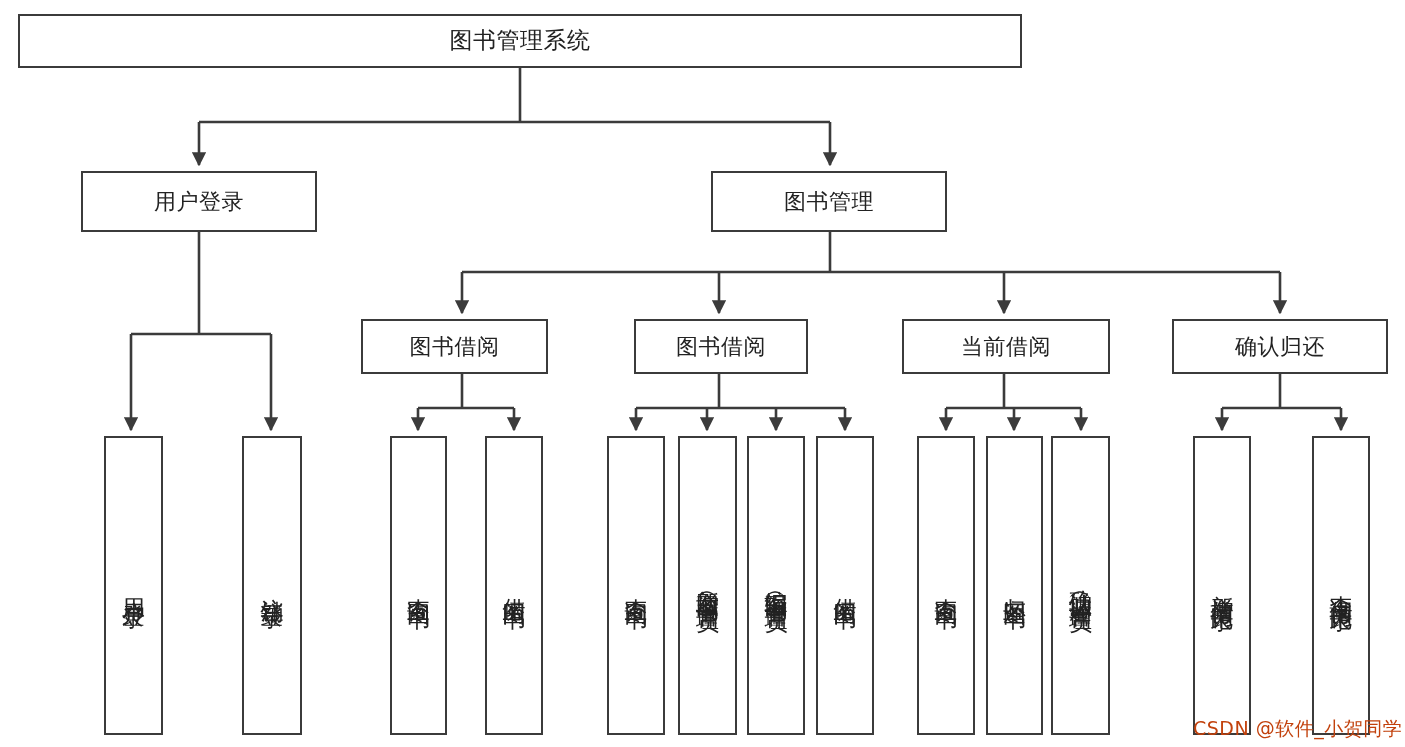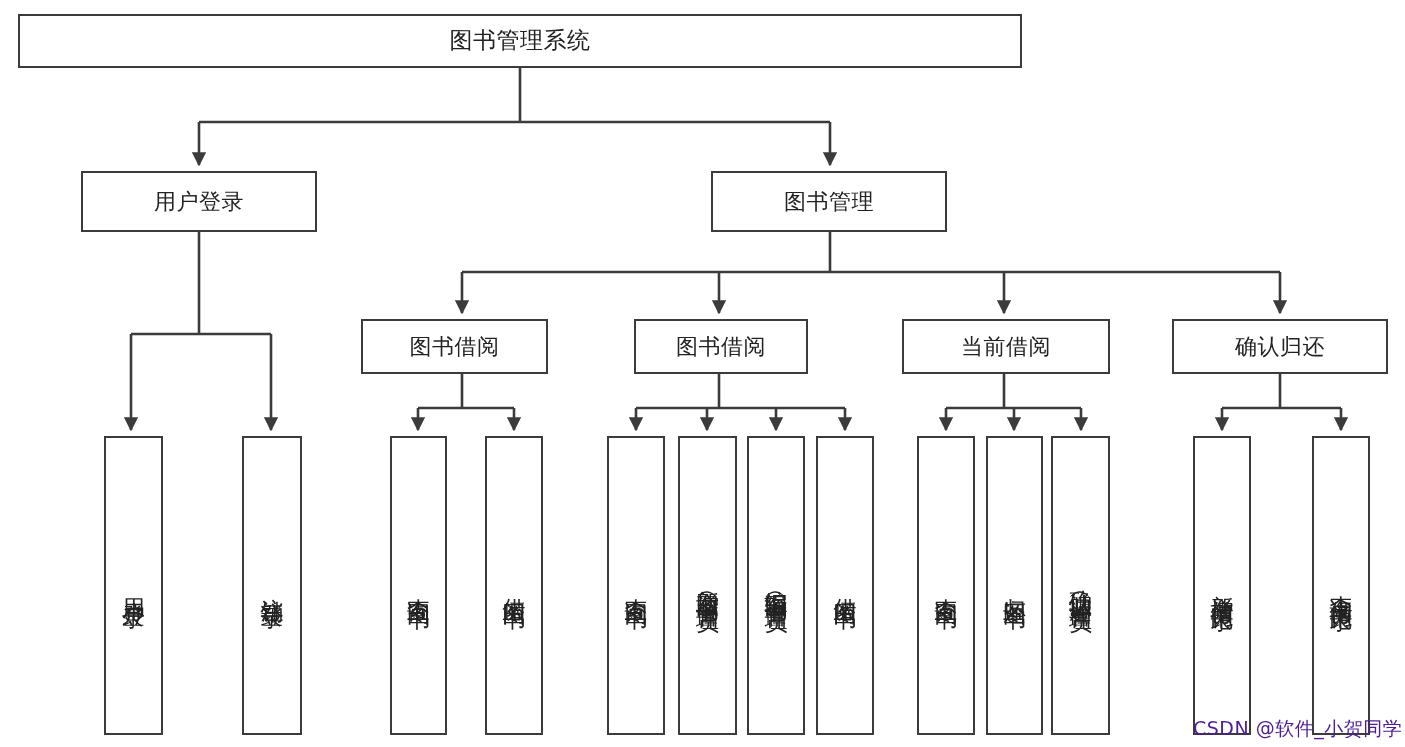--- a/index.html
+++ b/index.html
@@ -60,21 +60,21 @@
   .node.v .label {
     writing-mode: vertical-rl;
     text-orientation: upright;
     font-size: 23px;
     letter-spacing: 3px;
     line-height: 1;
     max-height: 100%;
   }
   .watermark {
     position: absolute;
-    color: #4c1d95;
+    color: #c2410c;
     font-size: 19px;
     white-space: nowrap;
     letter-spacing: 0.5px;
     font-family: "DejaVu Sans", "Liberation Sans", sans-serif;
   }
 </style>
 </head>
 <body>
 
 <div id="canvas">

